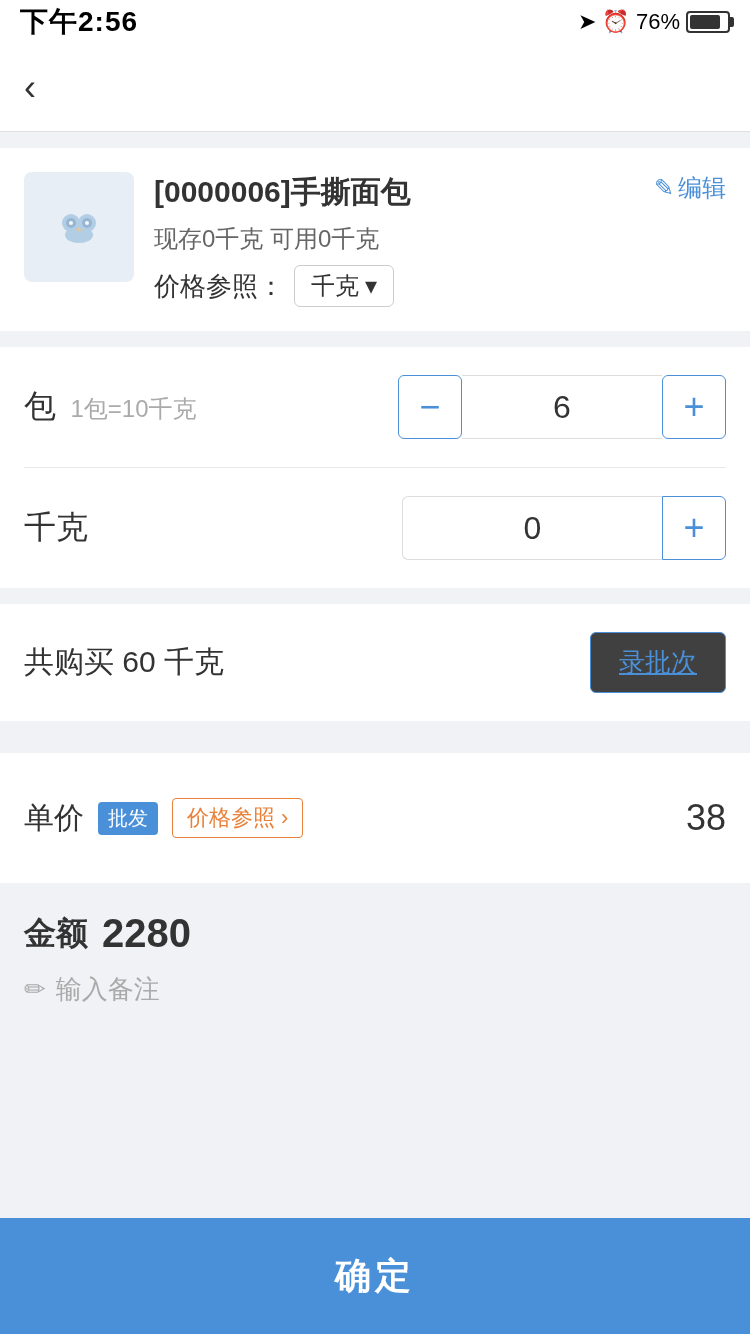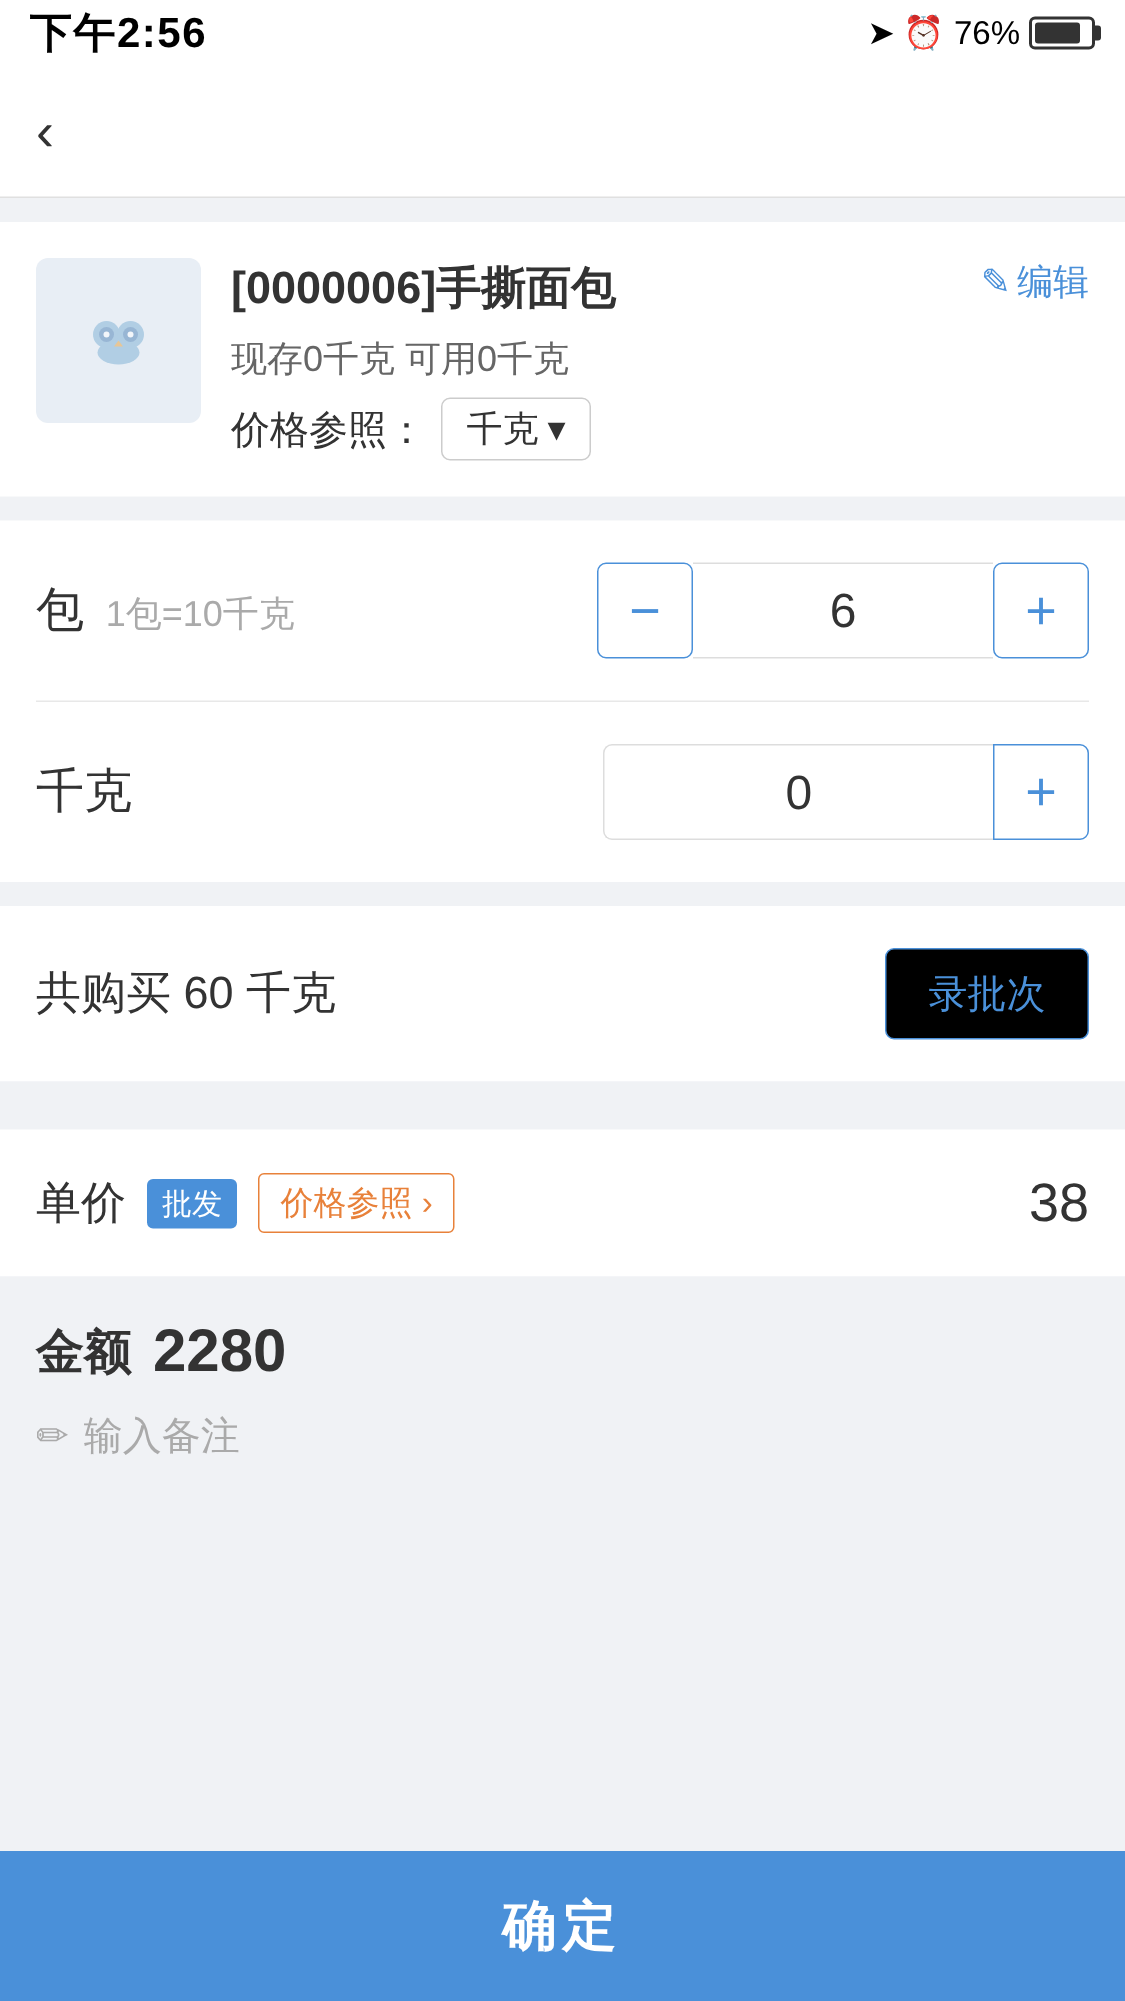--- a/index.html
+++ b/index.html
@@ -245,29 +245,30 @@
       font-size: 30px;
       color: #333;
       font-weight: 500;
     }
     .batch-btn {
       border: 1px solid #4a90d9;
       color: #4a90d9;
       font-size: 26px;
       padding: 12px 28px;
       border-radius: 6px;
-      background: #000000;
+      background: #404040;
       cursor: pointer;
+      text-decoration: underline;
     }
 
     
     .price-section {
       background: #fff;
       margin-top: 16px;
-      padding: 28px 24px;
+      padding: 44px 24px;
     }
     .price-row {
       display: flex;
       align-items: center;
       justify-content: space-between;
       margin-bottom: 0;
     }
     .price-left {
       display: flex;
       align-items: center;
@@ -335,21 +336,21 @@
       height: 320px;
       background: #f0f2f5;
     }
 
     
     .confirm-btn {
       position: fixed;
       bottom: 0;
       left: 0;
       width: 750px;
-      height: 100px;
+      height: 116px;
       background: #4a90d9;
       color: #fff;
       font-size: 36px;
       font-weight: 600;
       display: flex;
       align-items: center;
       justify-content: center;
       cursor: pointer;
       letter-spacing: 4px;
     }

